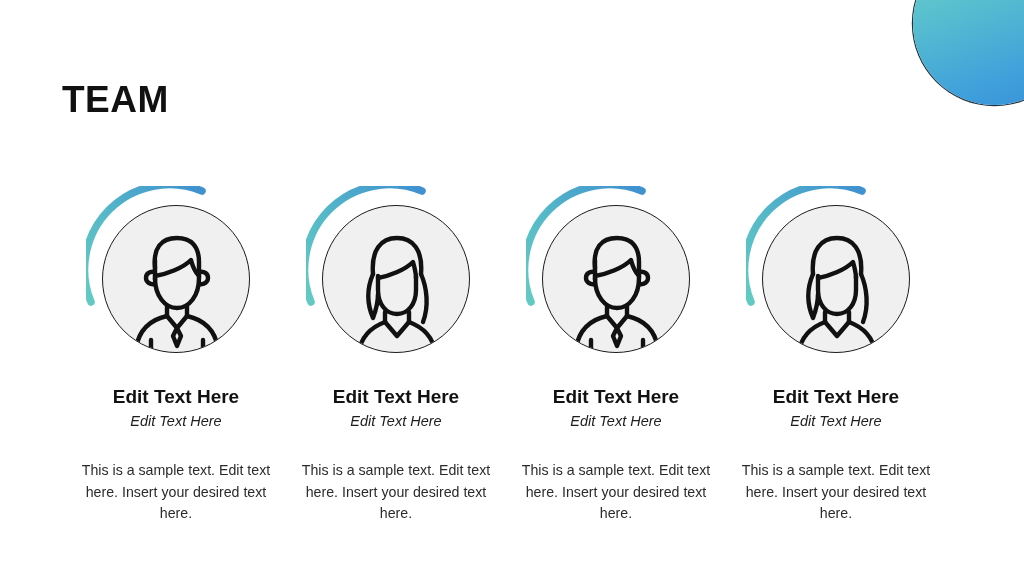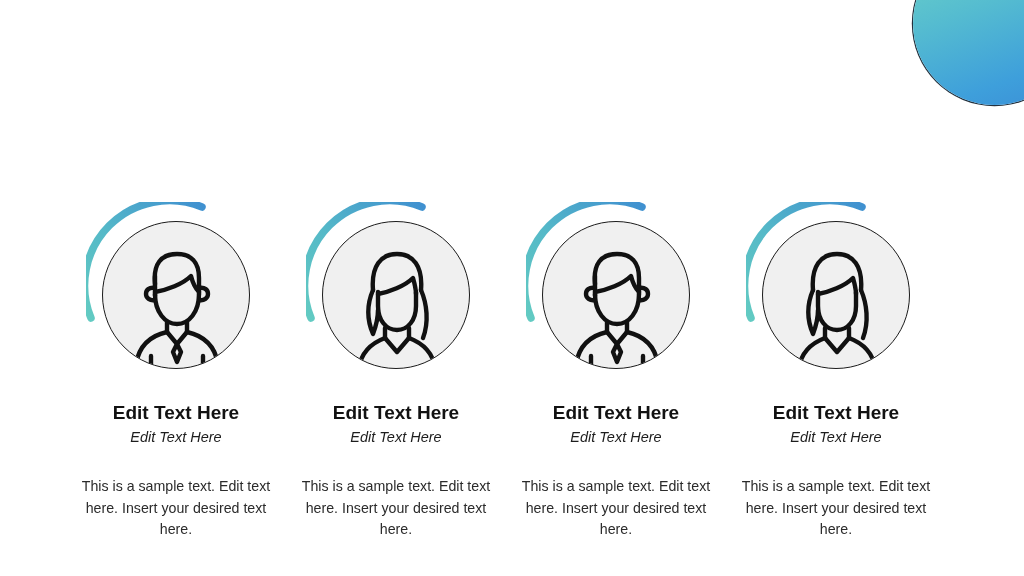--- a/index.html
+++ b/index.html
@@ -40,21 +40,21 @@
   
   .members {
     position:absolute;
     left:0; top:0;
     width:1024px;
     height:576px;
   }
 
   .member {
     position:absolute;
-    top:202px;
+    top:186px;
     width:220px;
     text-align:center;
   }
   .member.m1 { left:66px; }
   .member.m2 { left:286px; }
   .member.m3 { left:506px; }
   .member.m4 { left:726px; }
 
   .avatar-wrap {
     position:relative;
@@ -107,20 +107,21 @@
     padding:0 10px;
   }
 </style>
 </head>
 <body>
 
 <div class="slide">
 
   <div class="deco-circle"></div>
 
+  <div class="slide-title">TEAM</div>
 
   <div class="members">
 
     <div class="member m1">
       <div class="avatar-wrap">
         <svg class="avatar-arc" viewBox="0 0 180 180">
           <defs>
             <linearGradient id="arcg1" x1="1" y1="0" x2="0" y2="1">
               <stop offset="0%" stop-color="#3f8fd0"></stop>
               <stop offset="55%" stop-color="#55b9c8"></stop>

